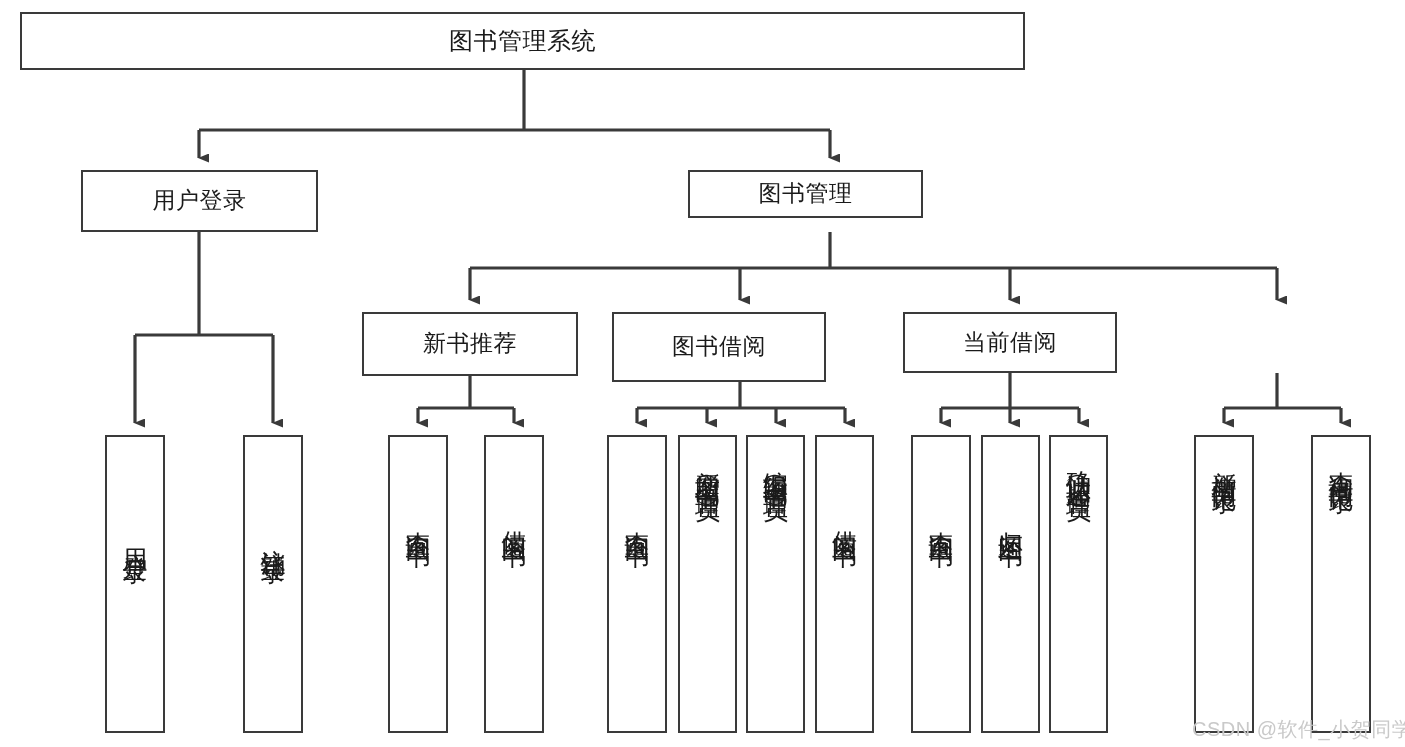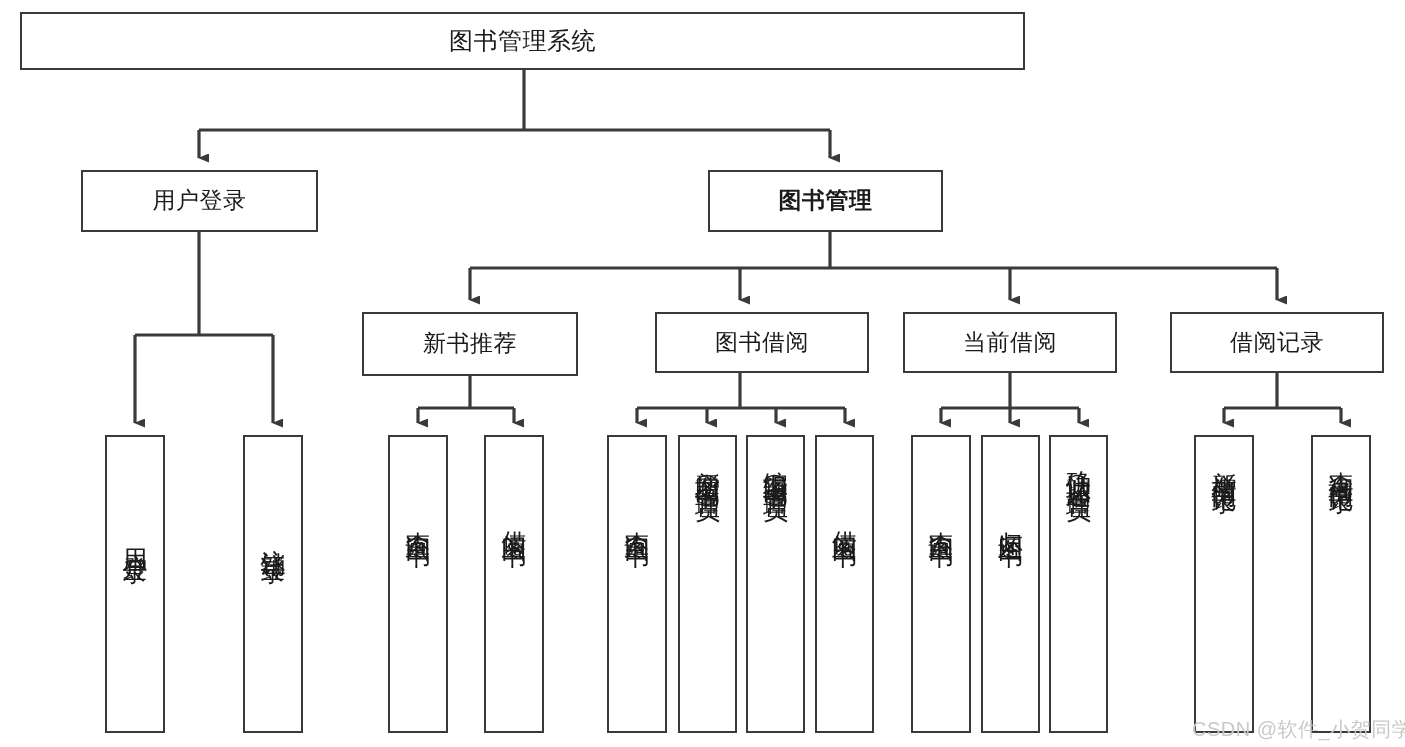--- a/index.html
+++ b/index.html
@@ -132,36 +132,33 @@
     </g>
   </svg>
 
   <div class="node horiz root" style="left:20px; top:12px; width:1005px; height:58px;">
     <span class="node-label">图书管理系统</span>
   </div>
 
   <div class="node horiz" style="left:81px; top:170px; width:237px; height:62px;">
     <span class="node-label">用户登录</span>
   </div>
-  <div class="node horiz" style="left:708px; top:170px; width:235px; height:62px;font-weight:bold;">
+  <div class="node horiz" style="left:688px; top:170px; width:235px; height:48px;">
     <span class="node-label">图书管理</span>
   </div>
 
   <div class="node horiz" style="left:362px; top:312px; width:216px; height:64px;">
     <span class="node-label">新书推荐</span>
   </div>
-  <div class="node horiz" style="left:655px; top:312px; width:214px; height:61px;">
+  <div class="node horiz" style="left:612px; top:312px; width:214px; height:70px;">
     <span class="node-label">图书借阅</span>
   </div>
   <div class="node horiz" style="left:903px; top:312px; width:214px; height:61px;">
     <span class="node-label">当前借阅</span>
   </div>
-  <div class="node horiz" style="left:1170px; top:312px; width:214px; height:61px;">
-    <span class="node-label">借阅记录</span>
-  </div>
 
   <div class="node vert low" style="left:105px; top:435px; width:60px; height:298px;">
     <span class="node-label">用户登录</span>
   </div>
   <div class="node vert low" style="left:243px; top:435px; width:60px; height:298px;">
     <span class="node-label">注销登录</span>
   </div>
 
   <div class="node vert mid" style="left:388px; top:435px; width:60px; height:298px;">
     <span class="node-label">查询图书</span>

